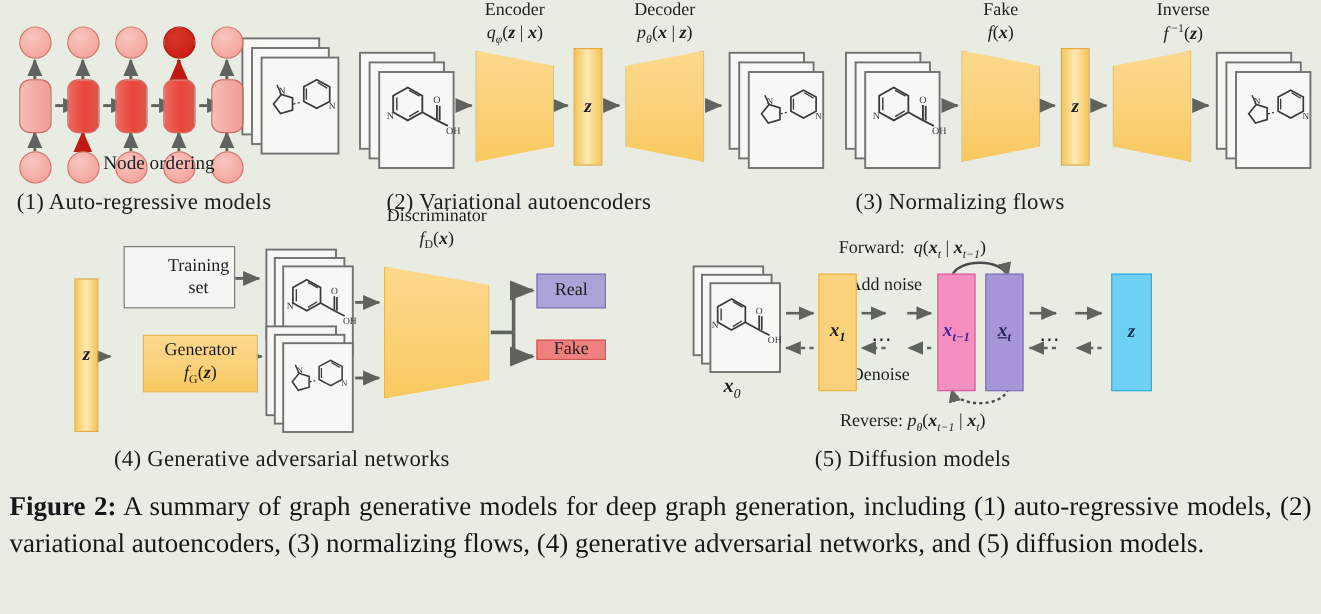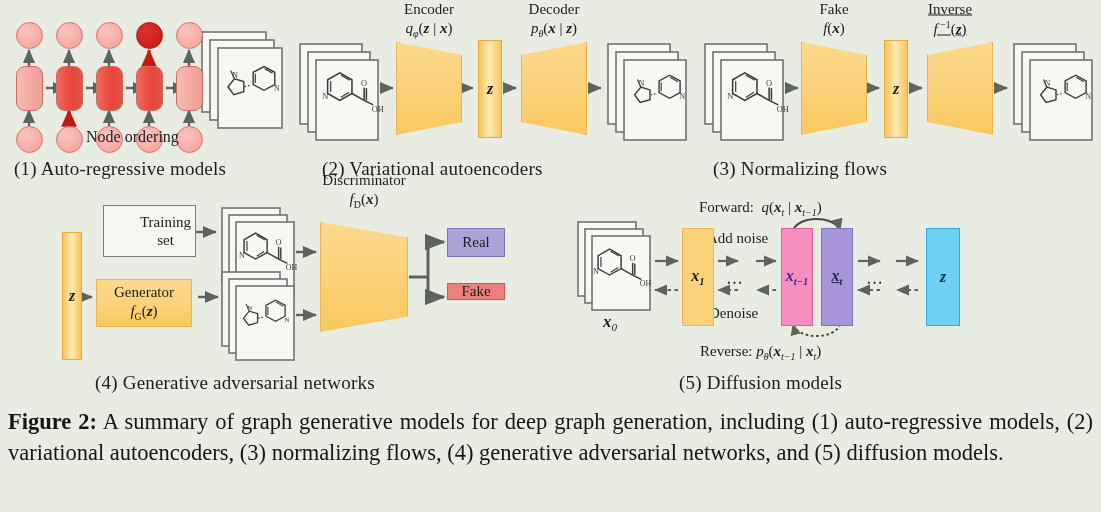--- a/index.html
+++ b/index.html
@@ -101,21 +101,21 @@
   .cbox{
     position:absolute;box-sizing:border-box;
     display:flex;align-items:center;justify-content:center;
     font-size:15px;color:#1d1d1d;
   }
   .gbox{
     position:absolute;box-sizing:border-box;
     border:1.4px solid #e8b64a;
     background:linear-gradient(180deg,#fcd98c 0%,#fbd27c 50%,#f9c95f 100%);
     display:flex;flex-direction:column;align-items:center;justify-content:center;
-    font-size:15px;line-height:1.25;color:#1d1d1d;
+    font-size:15px;line-height:1.25;color:#1d1d1d;margin-left:23px;
   }
 
   
   .caption{
     position:absolute;left:8px;top:406px;width:1085px;
     font-family:"Liberation Serif",serif;
     font-size:22.5px;line-height:1.38;
     color:#161616;text-align:justify;
   }
   .caption b{font-weight:bold;}
@@ -357,21 +357,21 @@
     <div class="abs trap-lbl" style="left:797px;top:44px;width:74px;height:89px;">
       <div>Fake</div>
       <div><span class="math">f</span>(<span class="mathbf">x</span>)</div>
     </div>
 
     <div class="zbar" style="left:884px;top:40px;width:24px;height:98px;">
       <span class="mathbf">z</span>
     </div>
 
     <div class="trap trap-out" style="left:927px;top:42px;width:66px;height:93px;"></div>
-    <div class="abs trap-lbl" style="left:913px;top:44px;width:74px;height:89px;text-decoration:underline;">
+    <div class="abs trap-lbl" style="left:949px;top:44px;width:74px;height:89px;">
       <div>Inverse</div>
       <div><span class="math">f</span><sup>&nbsp;−1</sup>(<span class="mathbf">z</span>)</div>
     </div>
 
     <div class="abs panel-caption" style="left:713px;top:158px;">(3) Normalizing flows</div>
   </div>
 
   <div class="abs">
     <div class="zbar" style="left:62px;top:232px;width:20px;height:128px;">
       <span class="mathbf">z</span>

